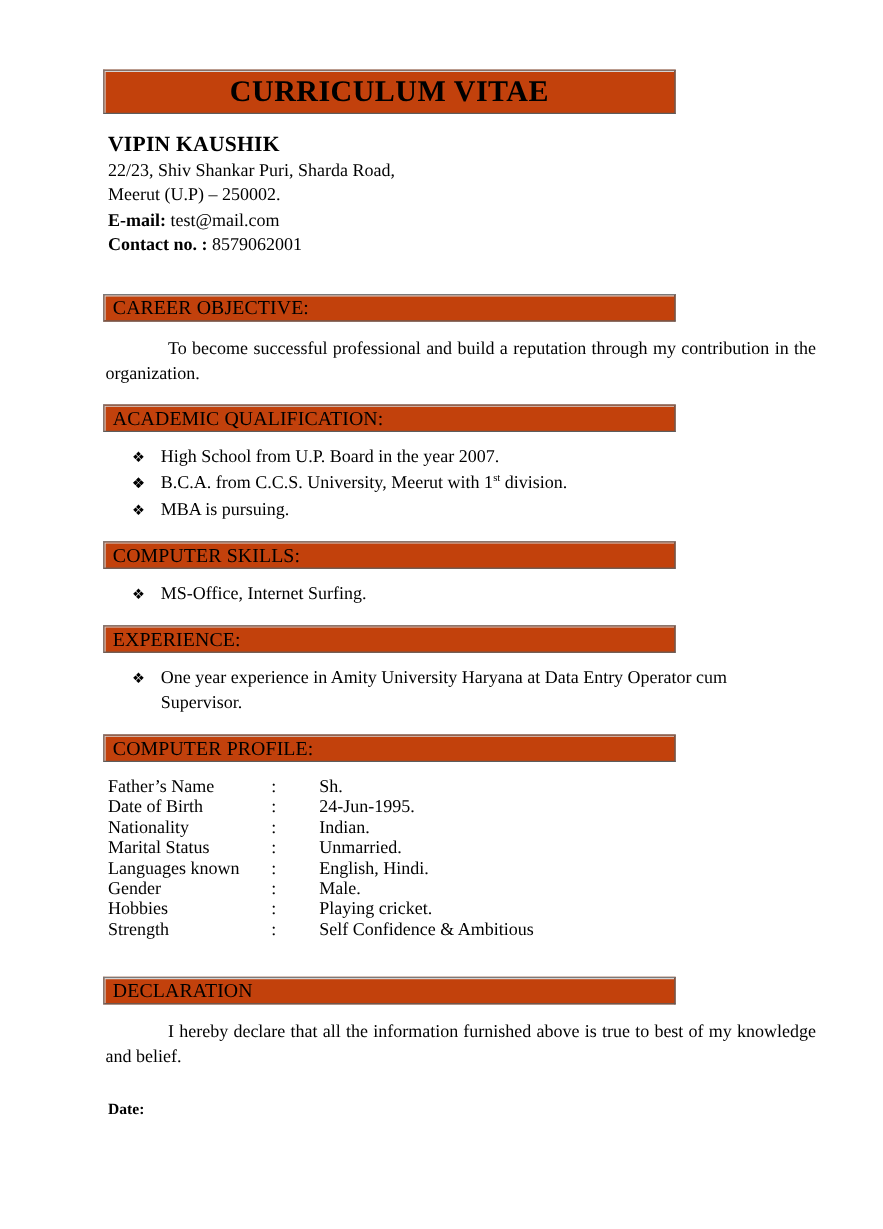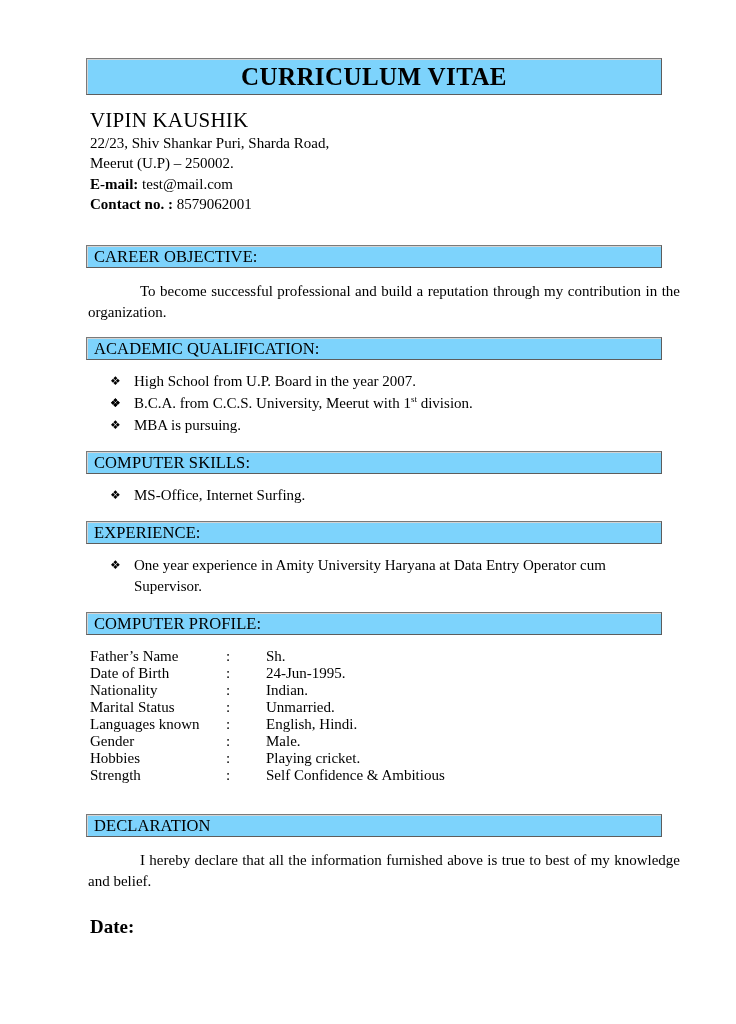--- a/index.html
+++ b/index.html
@@ -25,22 +25,22 @@
     position: absolute;
     left: 86px;
     top: 0;
     width: 600px;
     height: 1024px;
   }
 
   
   .bar {
     box-sizing: border-box;
-    width: 576px;
-    background: #7dd3fc;
+    width: 477px;
+    background: #c2410c;
     border: 1px solid #7a7a7a;
     border-right-color: #5d5d5d;
     border-bottom-color: #5d5d5d;
     box-shadow: inset 1px 1px 0 #d4d4d4;
   }
   .title-bar {
     height: 37px;
     line-height: 35px;
     text-align: center;
     margin-top: 58px;
@@ -62,22 +62,22 @@
   }
 
   
   .contact {
     margin-top: 15px;
     padding-left: 4px;
     font-size: 15px;
     line-height: 20.5px;
   }
   .contact .name {
-    font-weight: normal;
-    font-size: 21px;
+    font-weight: bold;
+    font-size: 18px;
     letter-spacing: 0.2px;
   }
   .contact .lbl {
     font-weight: bold;
   }
   .contact .line {
     white-space: nowrap;
   }
 
   
@@ -129,21 +129,21 @@
     vertical-align: top;
     white-space: nowrap;
   }
   table.profile td.k { width: 136px; padding-left: 4px; }
   table.profile td.c { width: 40px; }
   table.profile td.v { }
 
   .date-line {
     margin-top: 24px;
     padding-left: 4px;
-    font-size: 19px;
+    font-size: 13px;
     font-weight: bold;
   }
   .gap-md { height: 14px; }
   .gap-xl { height: 30px; }
 </style>
 </head>
 <body>
 
 <div id="page">
   <div id="sheet">

